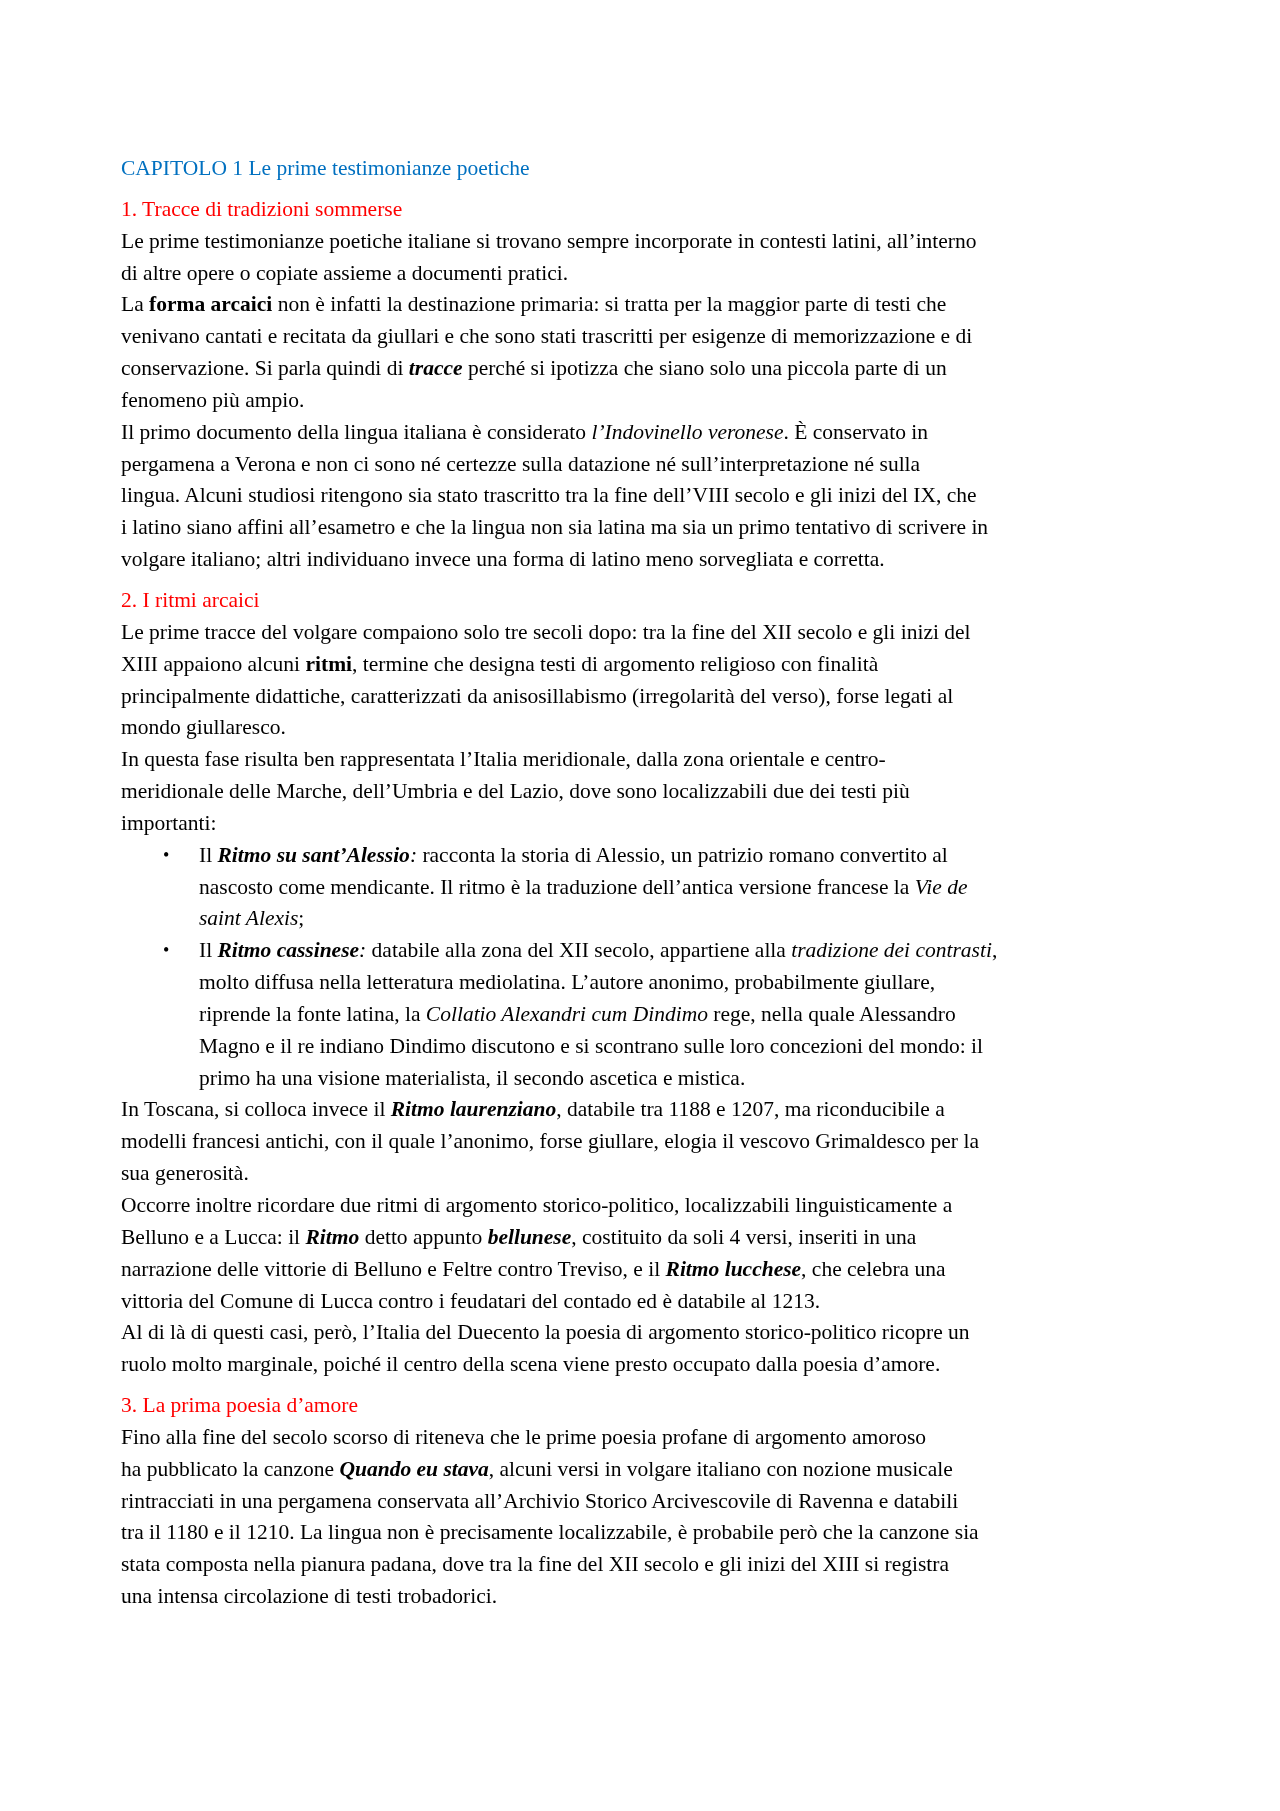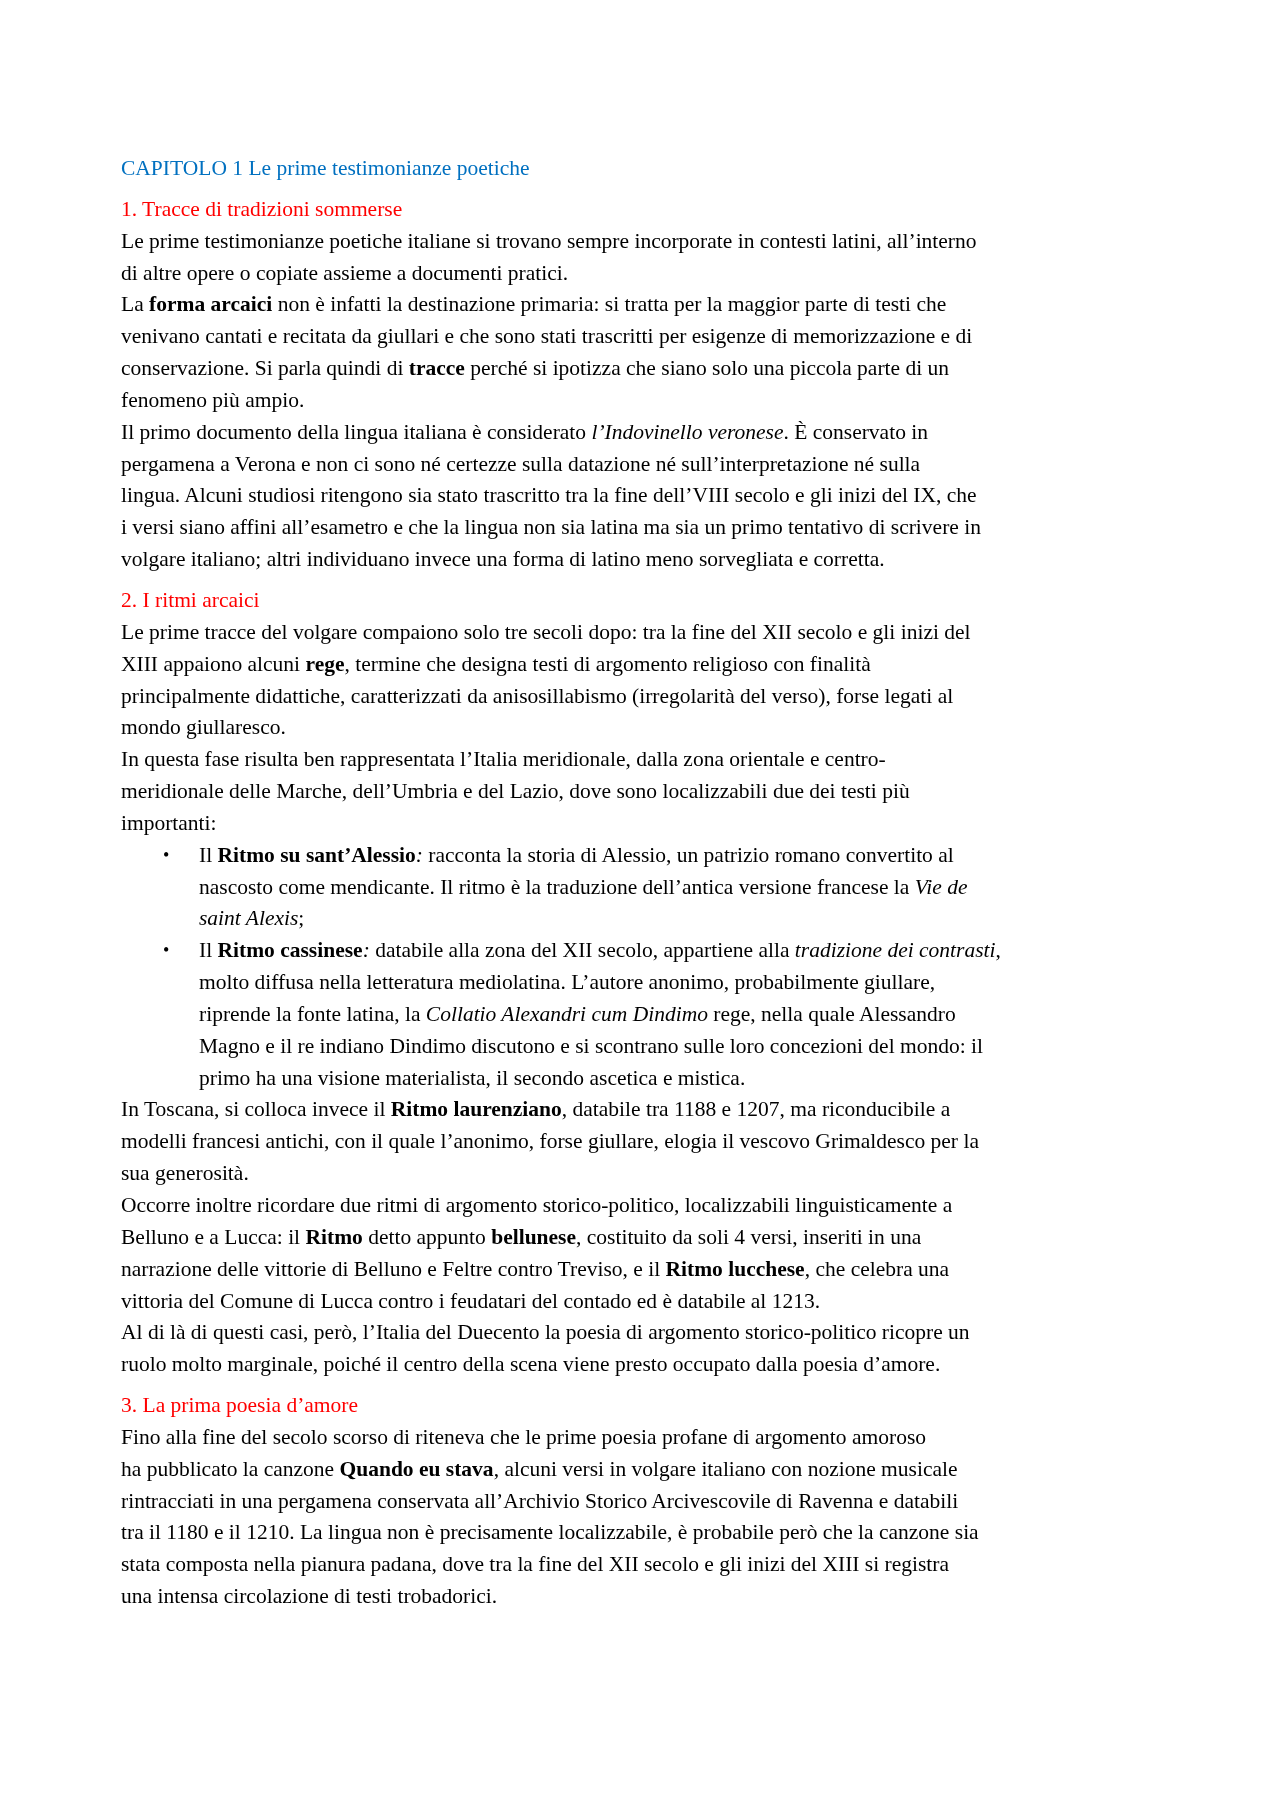--- a/index.html
+++ b/index.html
@@ -42,21 +42,21 @@
   }
   .bullet-item .bullet {
     position: absolute;
     left: 42px;
     top: 0;
     width: 10px;
     font-size: 18px;
   }
   .b { font-weight: bold; }
   .i { font-style: italic; margin-top: 20px; }
-  .bi { font-weight: bold; }
+  .bi { font-weight: bold; font-style: italic; }
 </style>
 </head>
 <body>
 
 <div class="page">
   <div class="line chapter-title">CAPITOLO 1 Le prime testimonianze poetiche</div>
   <div id="blocks">
       <div class="line section-heading">1. Tracce di tradizioni sommerse</div>
       <div class="paragraph">
         <span class="line"><span>Le prime testimonianze poetiche italiane si trovano sempre incorporate in contesti latini, all’interno</span></span>
@@ -65,27 +65,27 @@
       <div class="paragraph">
         <span class="line"><span>La </span><span class="b">forma arcaici</span><span> non è infatti la destinazione primaria: si tratta per la maggior parte di testi che</span></span>
         <span class="line"><span>venivano cantati e recitata da giullari e che sono stati trascritti per esigenze di memorizzazione e di</span></span>
         <span class="line"><span>conservazione. Si parla quindi di </span><span class="bi">tracce</span><span> perché si ipotizza che siano solo una piccola parte di un</span></span>
         <span class="line"><span>fenomeno più ampio.</span></span>
       </div>
       <div class="paragraph">
         <span class="line"><span>Il primo documento della lingua italiana è considerato </span><span class="i">l’Indovinello veronese</span><span>. È conservato in</span></span>
         <span class="line"><span>pergamena a Verona e non ci sono né certezze sulla datazione né sull’interpretazione né sulla</span></span>
         <span class="line"><span>lingua. Alcuni studiosi ritengono sia stato trascritto tra la fine dell’VIII secolo e gli inizi del IX, che</span></span>
-        <span class="line"><span>i versi siano affini all’esametro e che la lingua non sia latina ma sia un primo tentativo di scrivere in</span></span>
+        <span class="line"><span>i latino siano affini all’esametro e che la lingua non sia latina ma sia un primo tentativo di scrivere in</span></span>
         <span class="line"><span>volgare italiano; altri individuano invece una forma di latino meno sorvegliata e corretta.</span></span>
       </div>
       <div class="line section-heading">2. I ritmi arcaici</div>
       <div class="paragraph">
         <span class="line"><span>Le prime tracce del volgare compaiono solo tre secoli dopo: tra la fine del XII secolo e gli inizi del</span></span>
-        <span class="line"><span>XIII appaiono alcuni </span><span class="b">rege</span><span>, termine che designa testi di argomento religioso con finalità</span></span>
+        <span class="line"><span>XIII appaiono alcuni </span><span class="b">ritmi</span><span>, termine che designa testi di argomento religioso con finalità</span></span>
         <span class="line"><span>principalmente didattiche, caratterizzati da anisosillabismo (irregolarità del verso), forse legati al</span></span>
         <span class="line"><span>mondo giullaresco.</span></span>
       </div>
       <div class="paragraph">
         <span class="line"><span>In questa fase risulta ben rappresentata l’Italia meridionale, dalla zona orientale e centro-</span></span>
         <span class="line"><span>meridionale delle Marche, dell’Umbria e del Lazio, dove sono localizzabili due dei testi più</span></span>
         <span class="line"><span>importanti:</span></span>
       </div>
       <div class="bullet-item">
         <span class="bullet">•</span>

